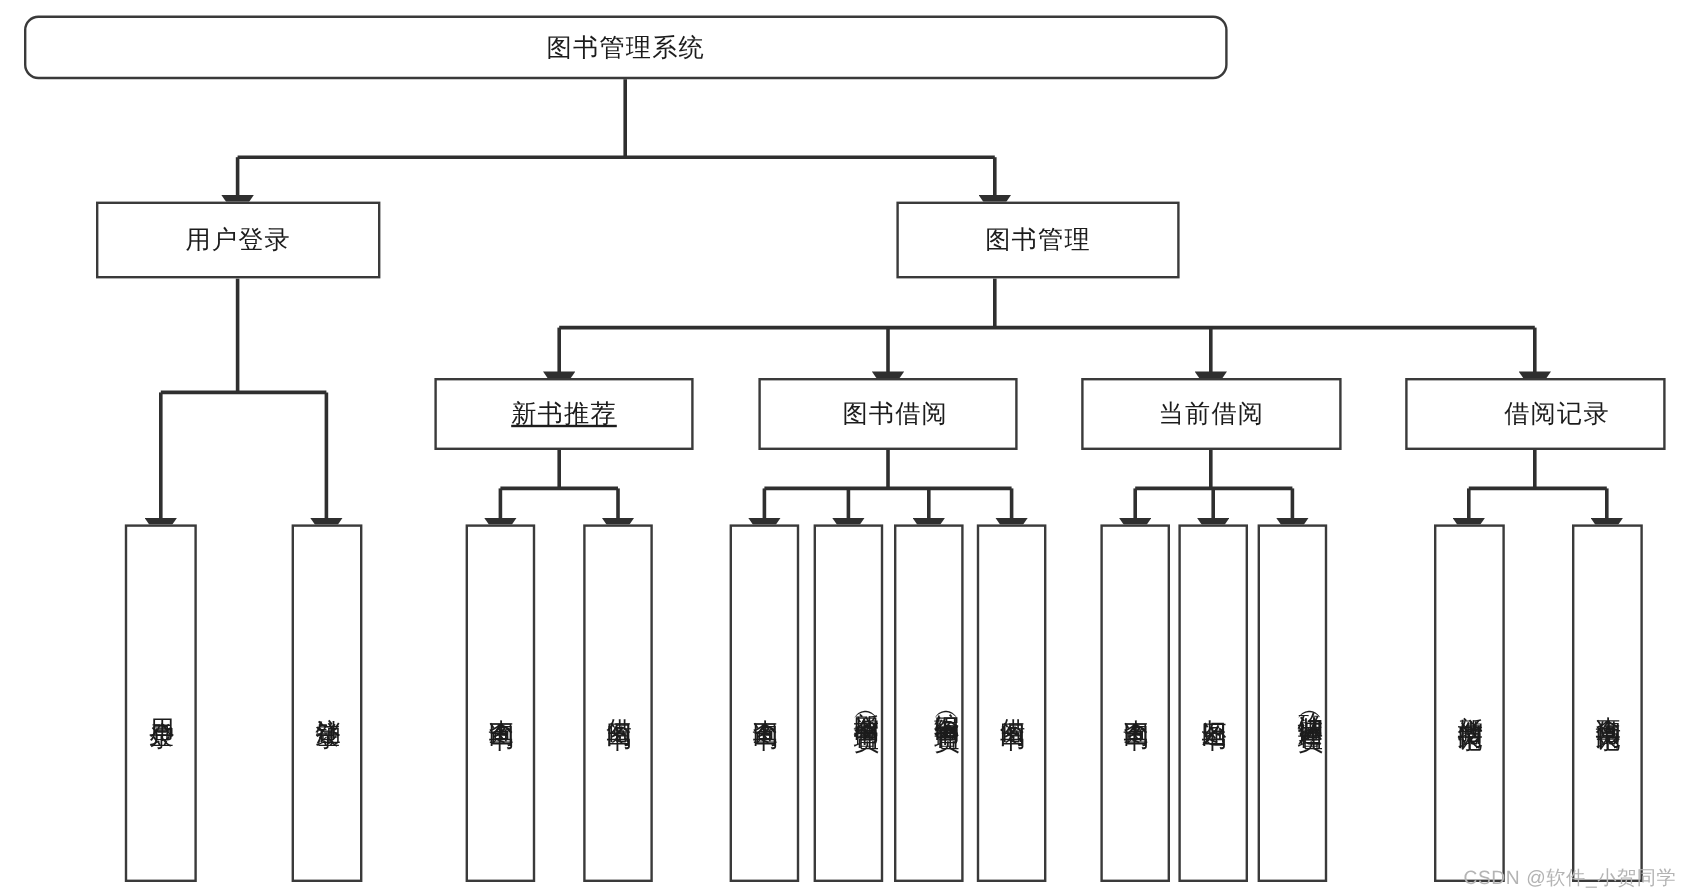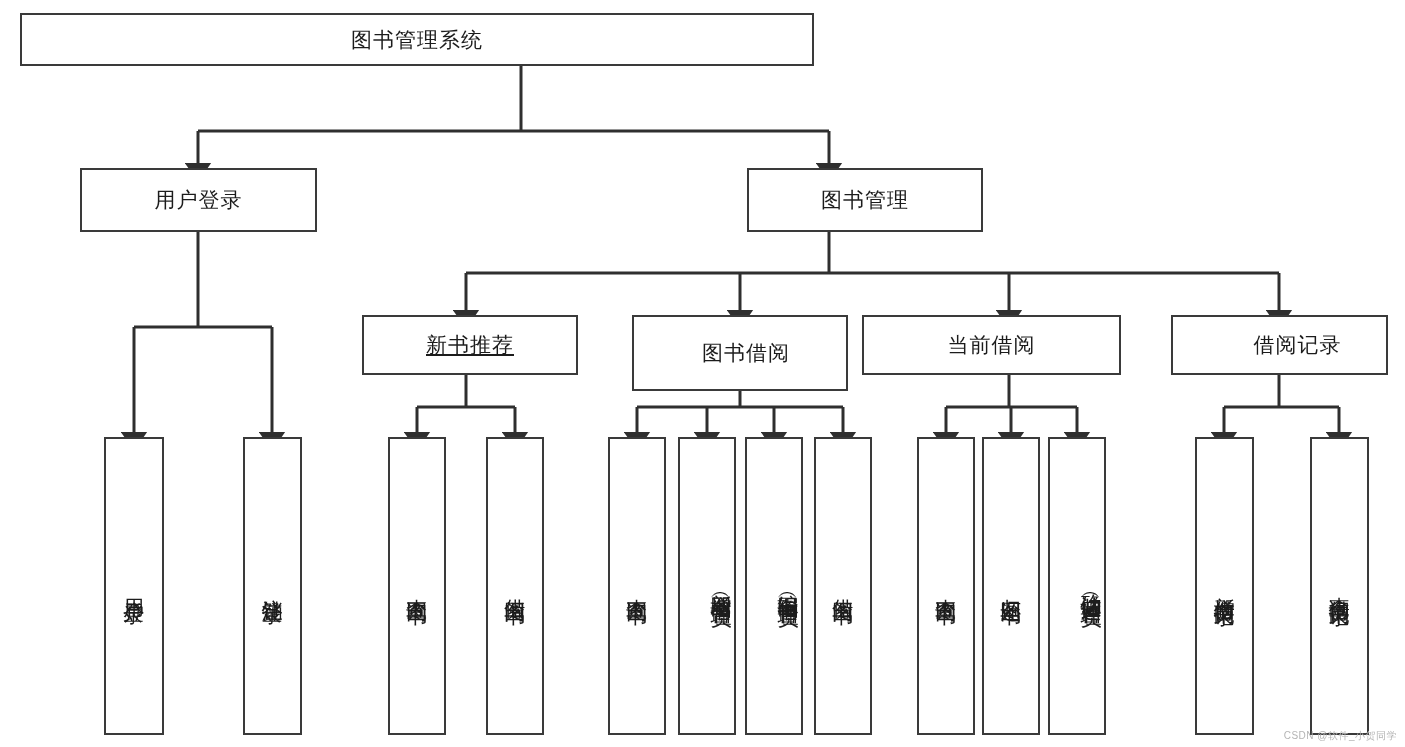--- a/index.html
+++ b/index.html
@@ -7,21 +7,21 @@
   #stage{position:relative;width:1405px;height:747px;background:#fff;}
   #edges{position:absolute;left:0;top:0;width:1405px;height:747px;}
   .node{position:absolute;box-sizing:border-box;background:#ffffff;
         border:2px solid #3a3a3a;display:flex;align-items:center;justify-content:center;
         color:#1c1c1c;}
   .node.h{font-size:21px;letter-spacing:1px;}
   .node.v{writing-mode:vertical-rl;text-orientation:upright;font-size:21px;
           line-height:1.22;letter-spacing:2px;padding:6px 0;
           align-items:flex-start;justify-content:center;}
   .node.v.mid{align-items:center;}
-  .watermark{position:absolute;right:8px;bottom:4px;font-size:10px;color:#b4b4b4;
+  .watermark{position:absolute;right:8px;bottom:4px;font-size:16px;color:#b4b4b4;
              letter-spacing:0.5px;white-space:nowrap;}
 </style>
 </head>
 <body>
 
 <div id="stage">
   <svg id="edges" viewBox="0 0 1405 747">
       <defs>
         <marker id="ah" markerWidth="9" markerHeight="9" refX="1.5" refY="4.5" orient="auto" markerUnits="strokeWidth">
           <path d="M0,0 L0,9 L6.5,4.5 z" fill="#2f2f2f"></path>
@@ -55,26 +55,26 @@
       <line x1="946" y1="407" x2="1077" y2="407" stroke="#2f2f2f" stroke-width="3"></line>
       <line x1="946" y1="407" x2="946" y2="436" stroke="#2f2f2f" stroke-width="3" marker-end="url(#ah)"></line>
       <line x1="1011" y1="407" x2="1011" y2="436" stroke="#2f2f2f" stroke-width="3" marker-end="url(#ah)"></line>
       <line x1="1077" y1="407" x2="1077" y2="436" stroke="#2f2f2f" stroke-width="3" marker-end="url(#ah)"></line>
       <line x1="1279" y1="375" x2="1279" y2="407" stroke="#2f2f2f" stroke-width="3"></line>
       <line x1="1224" y1="407" x2="1339" y2="407" stroke="#2f2f2f" stroke-width="3"></line>
       <line x1="1224" y1="407" x2="1224" y2="436" stroke="#2f2f2f" stroke-width="3" marker-end="url(#ah)"></line>
       <line x1="1339" y1="407" x2="1339" y2="436" stroke="#2f2f2f" stroke-width="3" marker-end="url(#ah)"></line>
     </svg>
   <div id="nodes">
-      <div class="node h" style="left: 20px; top: 13px; width: 794px; height: 53px;">图书管理系统</div>
+      <div class="node h" style="left: 20px; top: 13px; width: 1003px; height: 53px; border-radius: 12px;">图书管理系统</div>
       <div class="node h" style="left: 80px; top: 168px; width: 237px; height: 64px;">用户登录</div>
       <div class="node h" style="left: 711px; top: 168px; width: 236px; height: 64px; margin-left: 36px;">图书管理</div>
       <div class="node h" style="left: 362px; top: 315px; width: 216px; height: 60px; text-decoration: underline;">新书推荐</div>
-      <div class="node h" style="left: 632px; top: 315px; width: 216px; height: 76px; padding-left: 12px;">图书借阅</div>
-      <div class="node h" style="left: 862px; top: 315px; width: 259px; height: 60px;">当前借阅</div>
+      <div class="node h" style="left: 632px; top: 315px; width: 216px; height: 60px; padding-left: 12px;">图书借阅</div>
+      <div class="node h" style="left: 901px; top: 315px; width: 217px; height: 60px;">当前借阅</div>
       <div class="node h" style="left: 1171px; top: 315px; width: 217px; height: 60px; padding-left: 36px;">借阅记录</div>
       <div class="node v mid" style="left: 104px; top: 437px; width: 60px; height: 298px;">用户登录</div>
       <div class="node v mid" style="left: 243px; top: 437px; width: 59px; height: 298px;">注销登录</div>
       <div class="node v mid" style="left: 388px; top: 437px; width: 58px; height: 298px;">查询图书</div>
       <div class="node v mid" style="left: 486px; top: 437px; width: 58px; height: 298px;">借阅图书</div>
       <div class="node v mid" style="left: 608px; top: 437px; width: 58px; height: 298px;">查询图书</div>
       <div class="node v" style="left: 678px; top: 437px; width: 58px; height: 298px;">新增图书（管理员）</div>
       <div class="node v" style="left: 745px; top: 437px; width: 58px; height: 298px;">编辑图书（管理员）</div>
       <div class="node v mid" style="left: 814px; top: 437px; width: 58px; height: 298px;">借阅图书</div>
       <div class="node v mid" style="left: 917px; top: 437px; width: 58px; height: 298px;">查询图书</div>

